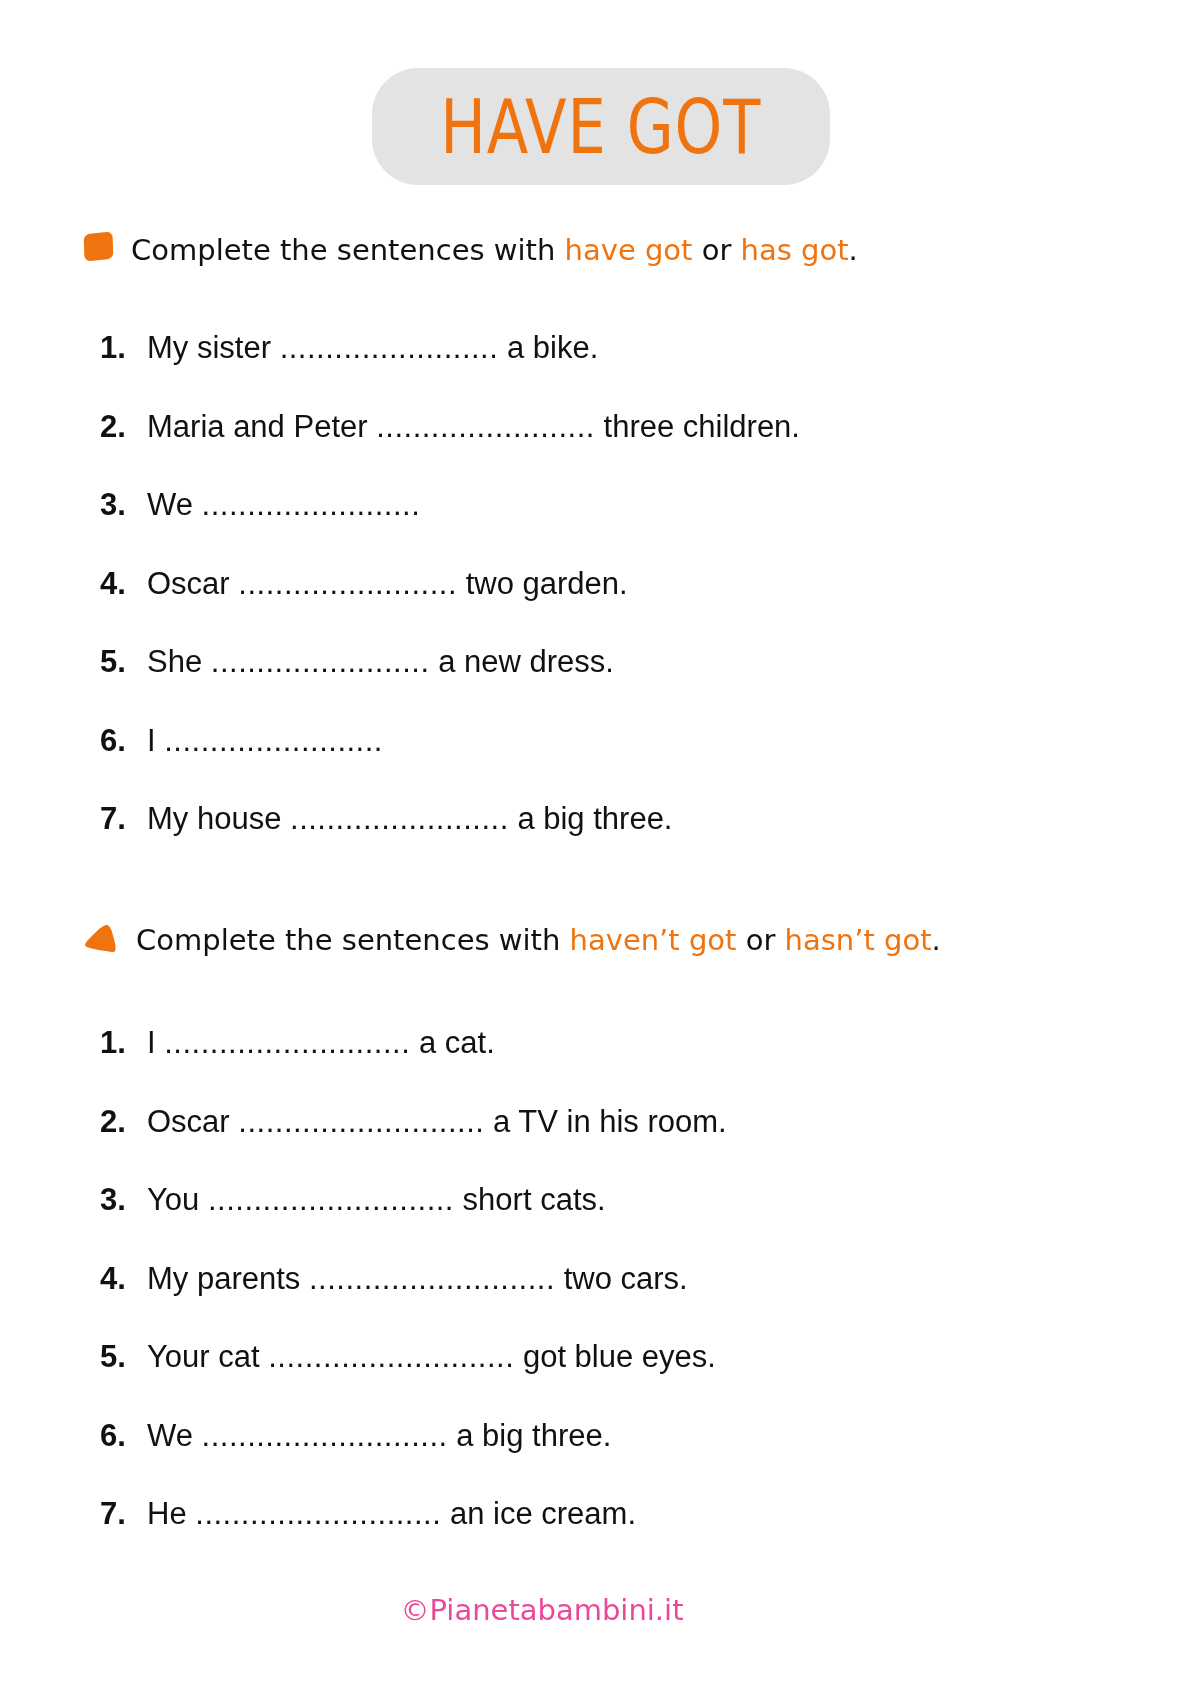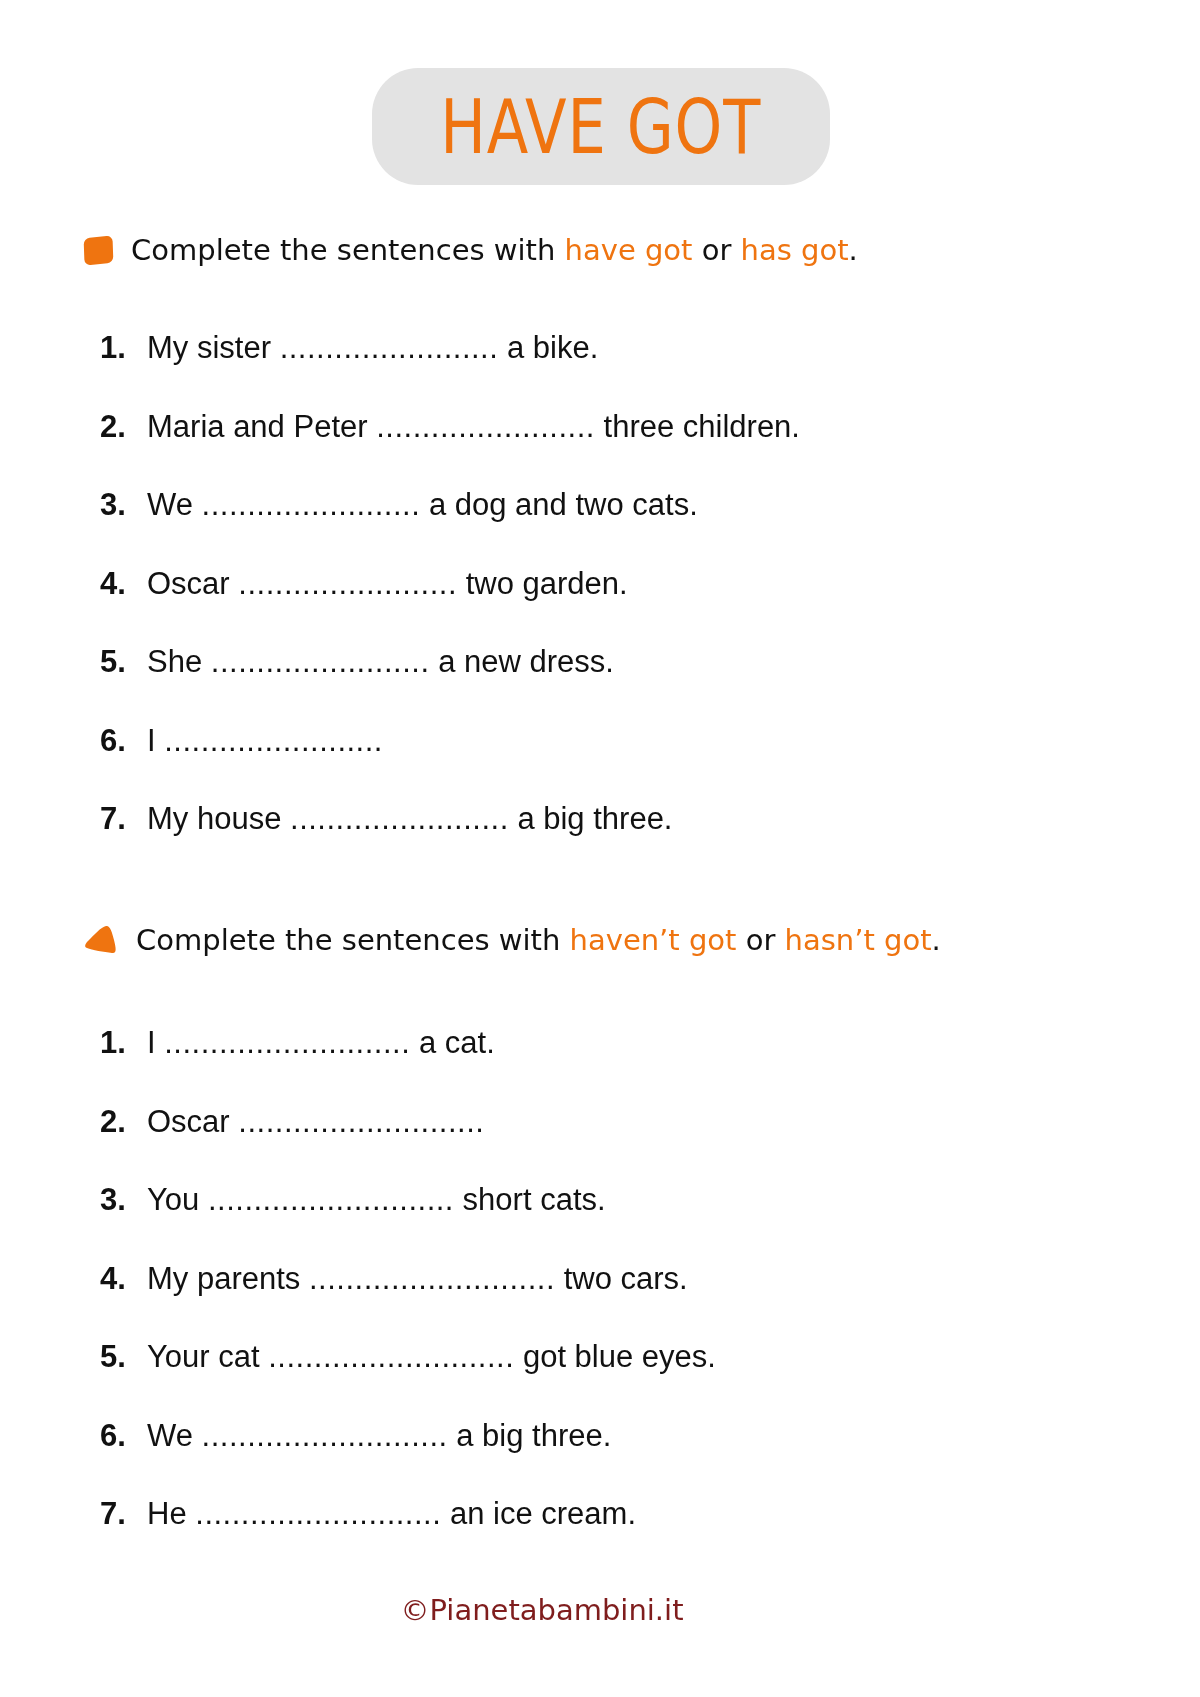--- a/index.html
+++ b/index.html
@@ -33,21 +33,20 @@
       color: #ef7410;
       letter-spacing: 1px;
       transform: scaleX(0.82);
       font-weight: normal;
       line-height: 1;
     }
     .section-header {
       position: absolute;
       left: 84px;
       display: flex;
-      align-items: center;
       font-family: "DejaVu Sans", sans-serif;
       font-size: 29px;
       color: #111111;
       white-space: nowrap;
     }
     .section-header .bullet {
       display: inline-block;
       margin-right: 18px;
     }
     .bullet-square {
@@ -87,21 +86,21 @@
       letter-spacing: 0.5px;
     }
     .footer {
       position: absolute;
       left: 0;
       width: 1084px;
       top: 1593px;
       text-align: center;
       font-family: "DejaVu Sans", sans-serif;
       font-size: 29px;
-      color: #7f1d1d;
+      color: #ec4899;
     }
   </style>
 </head>
 <body>
 
 <div class="title-pill">
   <span class="title-text">HAVE GOT</span>
 </div>
 
 <div class="section-header" style="top:233px;">
@@ -117,21 +116,21 @@
   <li class="exercise-item">
     <span class="item-num">1.</span>
     <span>My sister</span>&nbsp;<span class="blank">........................</span>&nbsp;<span>a bike.</span>
   </li>
   <li class="exercise-item">
     <span class="item-num">2.</span>
     <span>Maria and Peter</span>&nbsp;<span class="blank">........................</span>&nbsp;<span>three children.</span>
   </li>
   <li class="exercise-item">
     <span class="item-num">3.</span>
-    <span>We</span>&nbsp;<span class="blank">........................</span>&nbsp;<span>a dog and two cats.</span>
+    <span>We</span>&nbsp;<span class="blank">........................</span>&nbsp;
   </li>
   <li class="exercise-item">
     <span class="item-num">4.</span>
     <span>Oscar</span>&nbsp;<span class="blank">........................</span>&nbsp;<span>two garden.</span>
   </li>
   <li class="exercise-item">
     <span class="item-num">5.</span>
     <span>She</span>&nbsp;<span class="blank">........................</span>&nbsp;<span>a new dress.</span>
   </li>
   <li class="exercise-item">
@@ -155,21 +154,21 @@
     <span>.</span>
 </div>
 
 <ul class="exercise-list" style="top:1004px;">
   <li class="exercise-item">
     <span class="item-num">1.</span>
     <span>I</span>&nbsp;<span class="blank">...........................</span>&nbsp;<span>a cat.</span>
   </li>
   <li class="exercise-item">
     <span class="item-num">2.</span>
-    <span>Oscar</span>&nbsp;<span class="blank">...........................</span>&nbsp;
+    <span>Oscar</span>&nbsp;<span class="blank">...........................</span>&nbsp;<span>a TV in his room.</span>
   </li>
   <li class="exercise-item">
     <span class="item-num">3.</span>
     <span>You</span>&nbsp;<span class="blank">...........................</span>&nbsp;<span>short cats.</span>
   </li>
   <li class="exercise-item">
     <span class="item-num">4.</span>
     <span>My parents</span>&nbsp;<span class="blank">...........................</span>&nbsp;<span>two cars.</span>
   </li>
   <li class="exercise-item">

